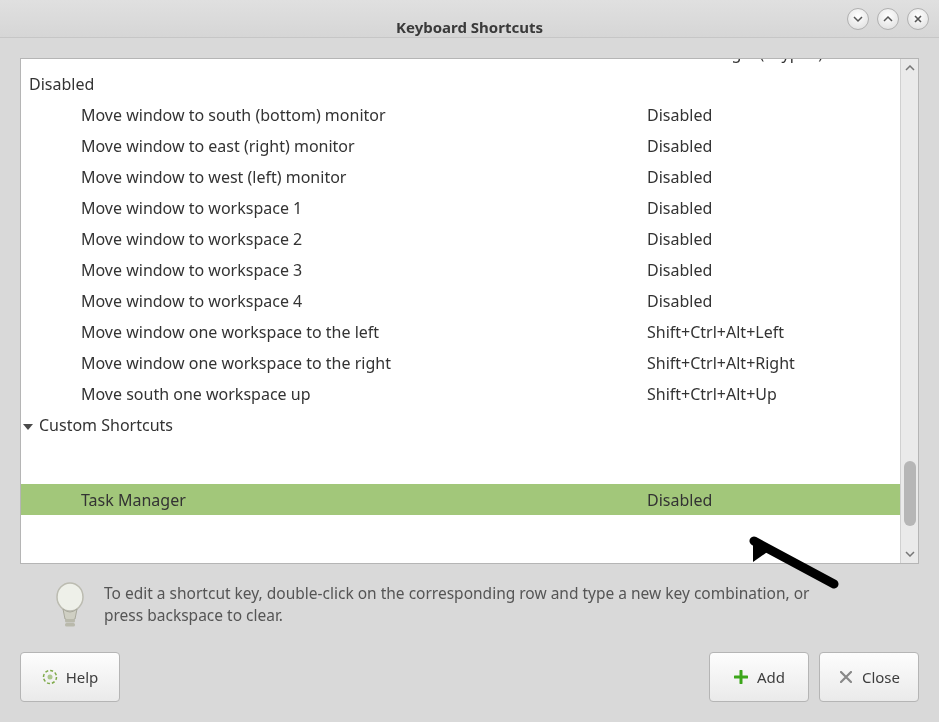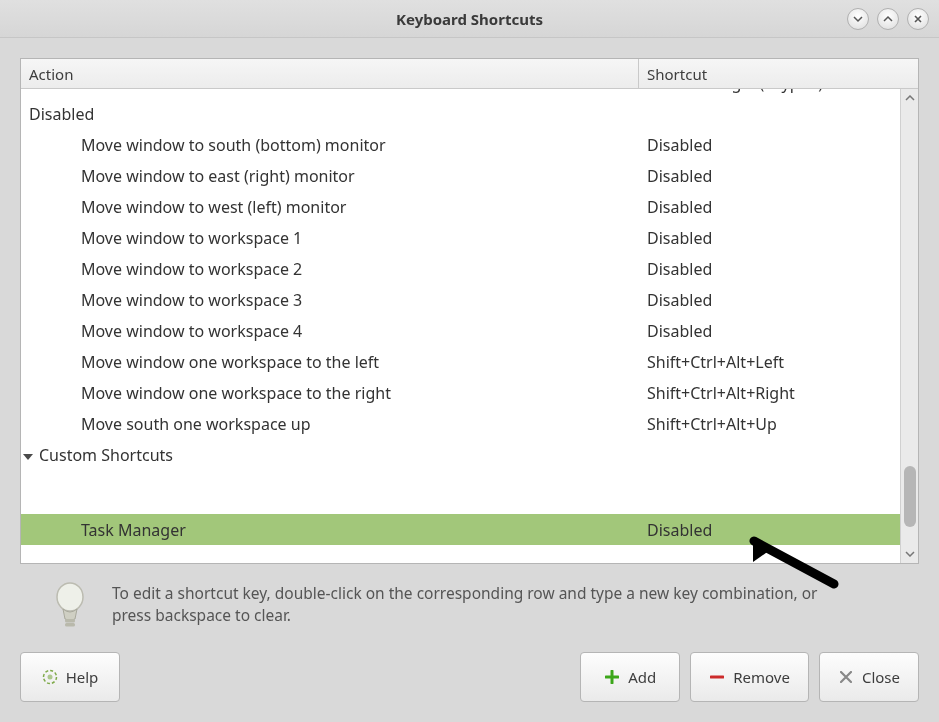--- a/index.html
+++ b/index.html
@@ -16,21 +16,21 @@
   width: 939px;
   height: 722px;
   background: #d9d9d9;
   display: flex;
   flex-direction: column;
 }
 .titlebar {
   height: 38px;
   background: linear-gradient(#e0e0e0, #d6d6d6);
   display: flex;
-  align-items: center;
+  align-items: flex-end;
   justify-content: center;
   position: relative;
   border-bottom: 1px solid #c6c6c6;
 }
 .titlebar .title {
   font-weight: bold;
   font-size: 15px;
   color: #3a3a3a;
 }
 .titlebar .controls {
@@ -165,21 +165,21 @@
   background: #b6b6b6;
 }
 .scrollbar .arrow {
   width: 18px; height: 18px;
   display: flex; align-items: center; justify-content: center;
   font-size: 11px; color: #555;
 }
 .hint-row {
   display: flex;
   align-items: flex-start;
-  gap: 20px;
+  gap: 12px;
   padding: 14px 10px 6px 28px;
   color: #555;
   font-size: 15.5px;
 }
 .hint-row .bulb {
   width: 44px; height: 54px;
   display: flex; align-items: center; justify-content: center;
 }
 .hint-row .bulb svg { filter: grayscale(10%); }
 .hint-text {
@@ -238,24 +238,20 @@
       <div class="ctl">
           <svg width="10" height="10" viewBox="0 0 10 10">
             <path d="M2 2 L8 8 M8 2 L2 8" stroke="#555" stroke-width="1.6"></path>
           </svg>
         </div>
     </div>
   </div>
 
   <div class="content">
     <div class="table-wrap">
-      <div class="table-header">
-        <div class="col-action">Action</div>
-        <div class="col-shortcut">Shortcut</div>
-      </div>
       <div class="table-body">
         <div class="scroll-area">
           <div class="rows" id="rows-container">
               <div class="row cut-top">
                 <div class="cell-action">Move window to center of screen</div>
                 <div class="cell-shortcut">Ctrl+Alt+Begin (keypad)</div>
               </div>
               <div class="row">
                 <div class="cell-shortcut">Disabled</div>
               </div>
@@ -358,28 +354,20 @@
       <div class="btn">
         <span class="icon">
           <svg width="14" height="14" viewBox="0 0 14 14">
               <path d="M7 1 L7 13 M1 7 L13 7" stroke="#3ca61a" stroke-width="3" stroke-linecap="round"></path>
             </svg>
         </span>
         <span>Add</span>
       </div>
       <div class="btn">
         <span class="icon">
-          <svg width="14" height="14" viewBox="0 0 14 14">
-              <path d="M1 7 L13 7" stroke="#cc2b2b" stroke-width="3" stroke-linecap="round"></path>
-            </svg>
-        </span>
-        <span>Remove</span>
-      </div>
-      <div class="btn">
-        <span class="icon">
           <svg width="12" height="12" viewBox="0 0 12 12">
               <path d="M1 1 L11 11 M11 1 L1 11" stroke="#888" stroke-width="2.2" stroke-linecap="round"></path>
             </svg>
         </span>
         <span>Close</span>
       </div>
     </div>
   </div>
 </div>
 

